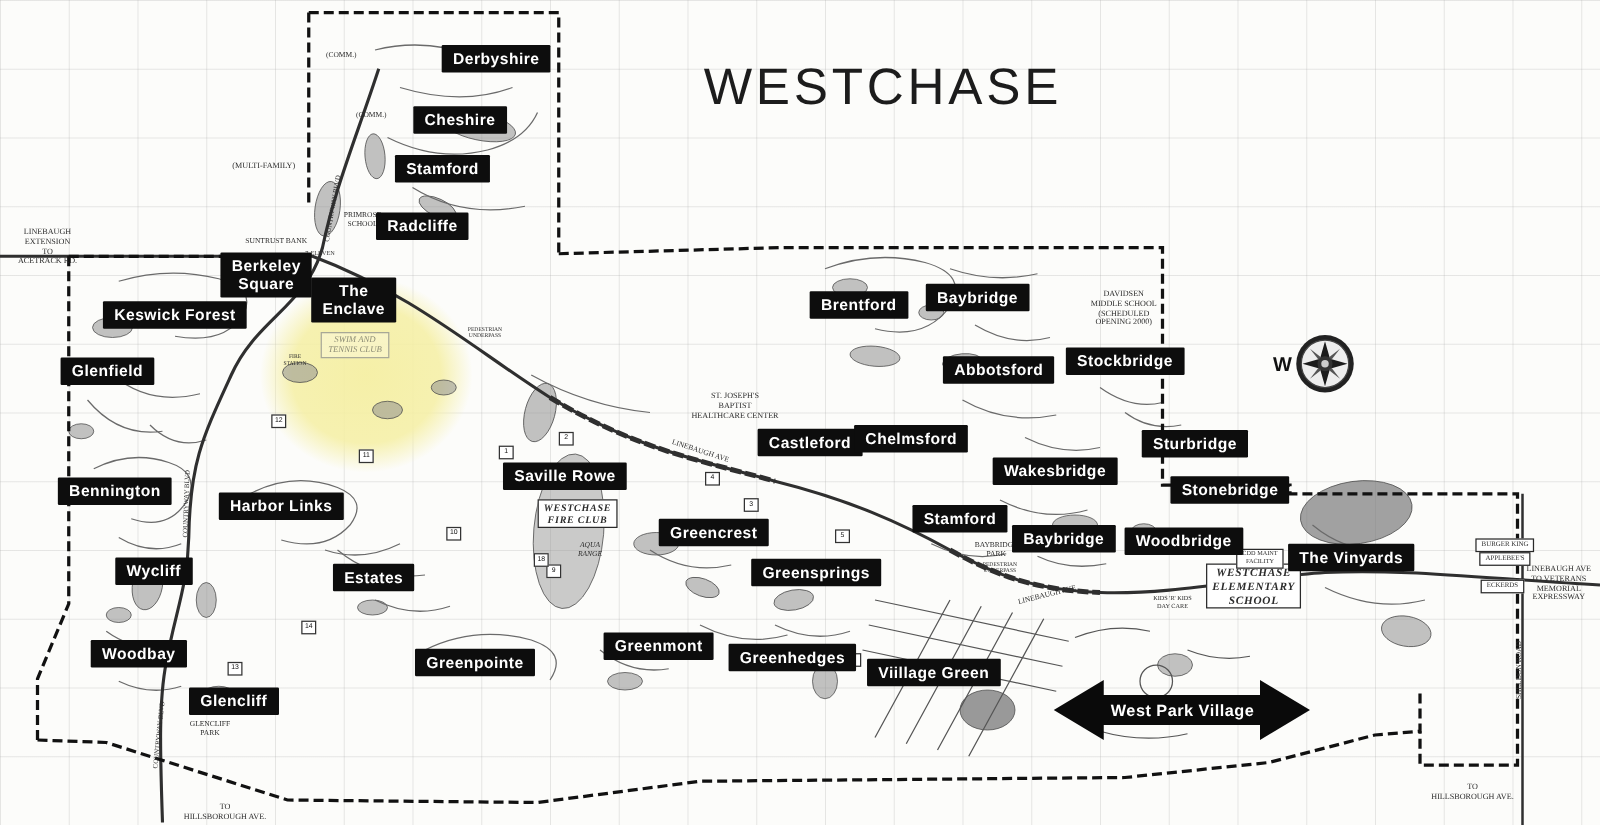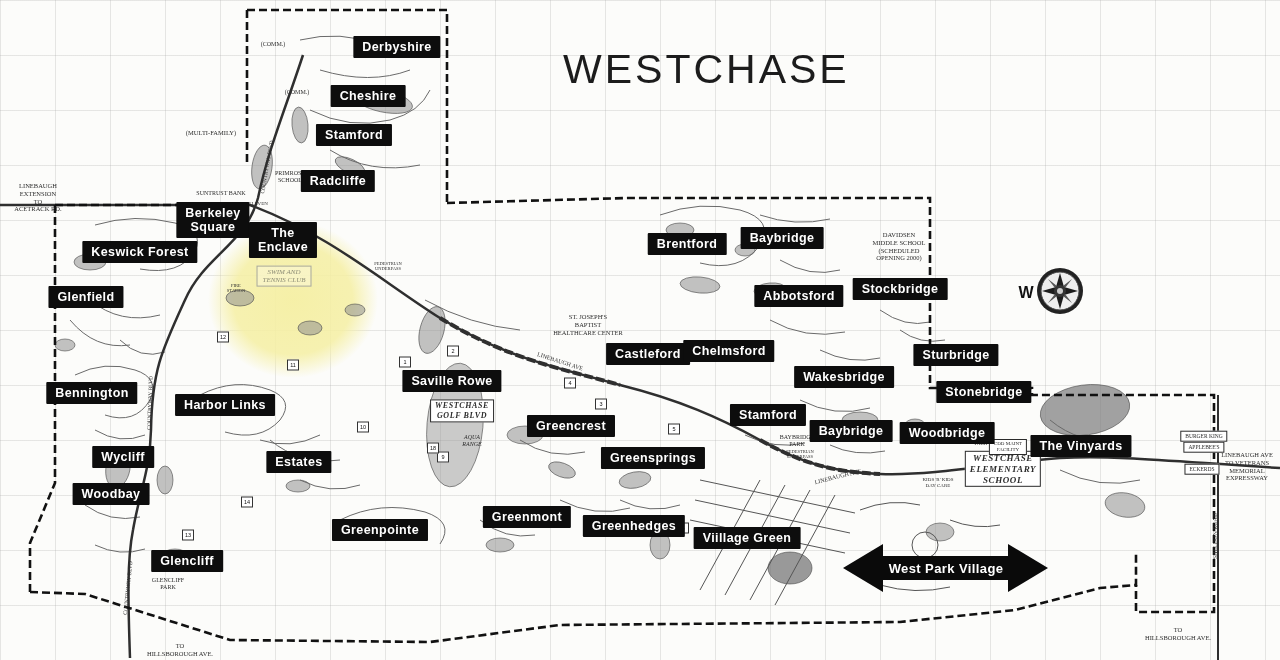--- a/index.html
+++ b/index.html
@@ -202,21 +202,21 @@
       </div>
       <div class="nlabel" style="position: absolute; left: 123px; top: 457px;">
         <div>Wycliff</div>
       </div>
       <div class="nlabel" style="position: absolute; left: 299px; top: 462px;">
         <div>Estates</div>
       </div>
       <div class="nlabel" style="position: absolute; left: 452px; top: 381px;">
         <div>Saville Rowe</div>
       </div>
-      <div class="nlabel" style="position: absolute; left: 111px; top: 494px; text-align: right;">
+      <div class="nlabel" style="position: absolute; left: 111px; top: 523px; text-align: right;">
         <div>Woodbay</div>
       </div>
       <div class="nlabel" style="position: absolute; left: 187px; top: 561px;">
         <div>Glencliff</div>
       </div>
       <div class="nlabel" style="position: absolute; left: 380px; top: 530px;">
         <div>Greenpointe</div>
       </div>
       <div class="nlabel" style="position: absolute; left: 571px; top: 426px;">
         <div>Greencrest</div>
@@ -300,21 +300,21 @@
       <div class="mtext lightbox ital" style="font-size: 7px; position: absolute; left: 284px; top: 276px;">
         <div>SWIM AND</div>
         <div>TENNIS CLUB</div>
       </div>
       <div class="mtext" style="font-size: 4.5px; position: absolute; left: 236px; top: 288px;">
         <div>FIRE</div>
         <div>STATION</div>
       </div>
       <div class="mtext boxed boldital" style="font-size: 8px; position: absolute; left: 462px; top: 411px;">
         <div>WESTCHASE</div>
-        <div>GOLF BLVD</div>
+        <div>FIRE CLUB</div>
       </div>
       <div class="mtext ital" style="font-size: 6px; position: absolute; left: 472px; top: 441px;">
         <div>AQUA</div>
         <div>RANGE</div>
       </div>
       <div class="mtext" style="font-size: 6.5px; position: absolute; left: 588px; top: 325px;">
         <div>ST. JOSEPH'S</div>
         <div>BAPTIST</div>
         <div>HEALTHCARE CENTER</div>
       </div>

